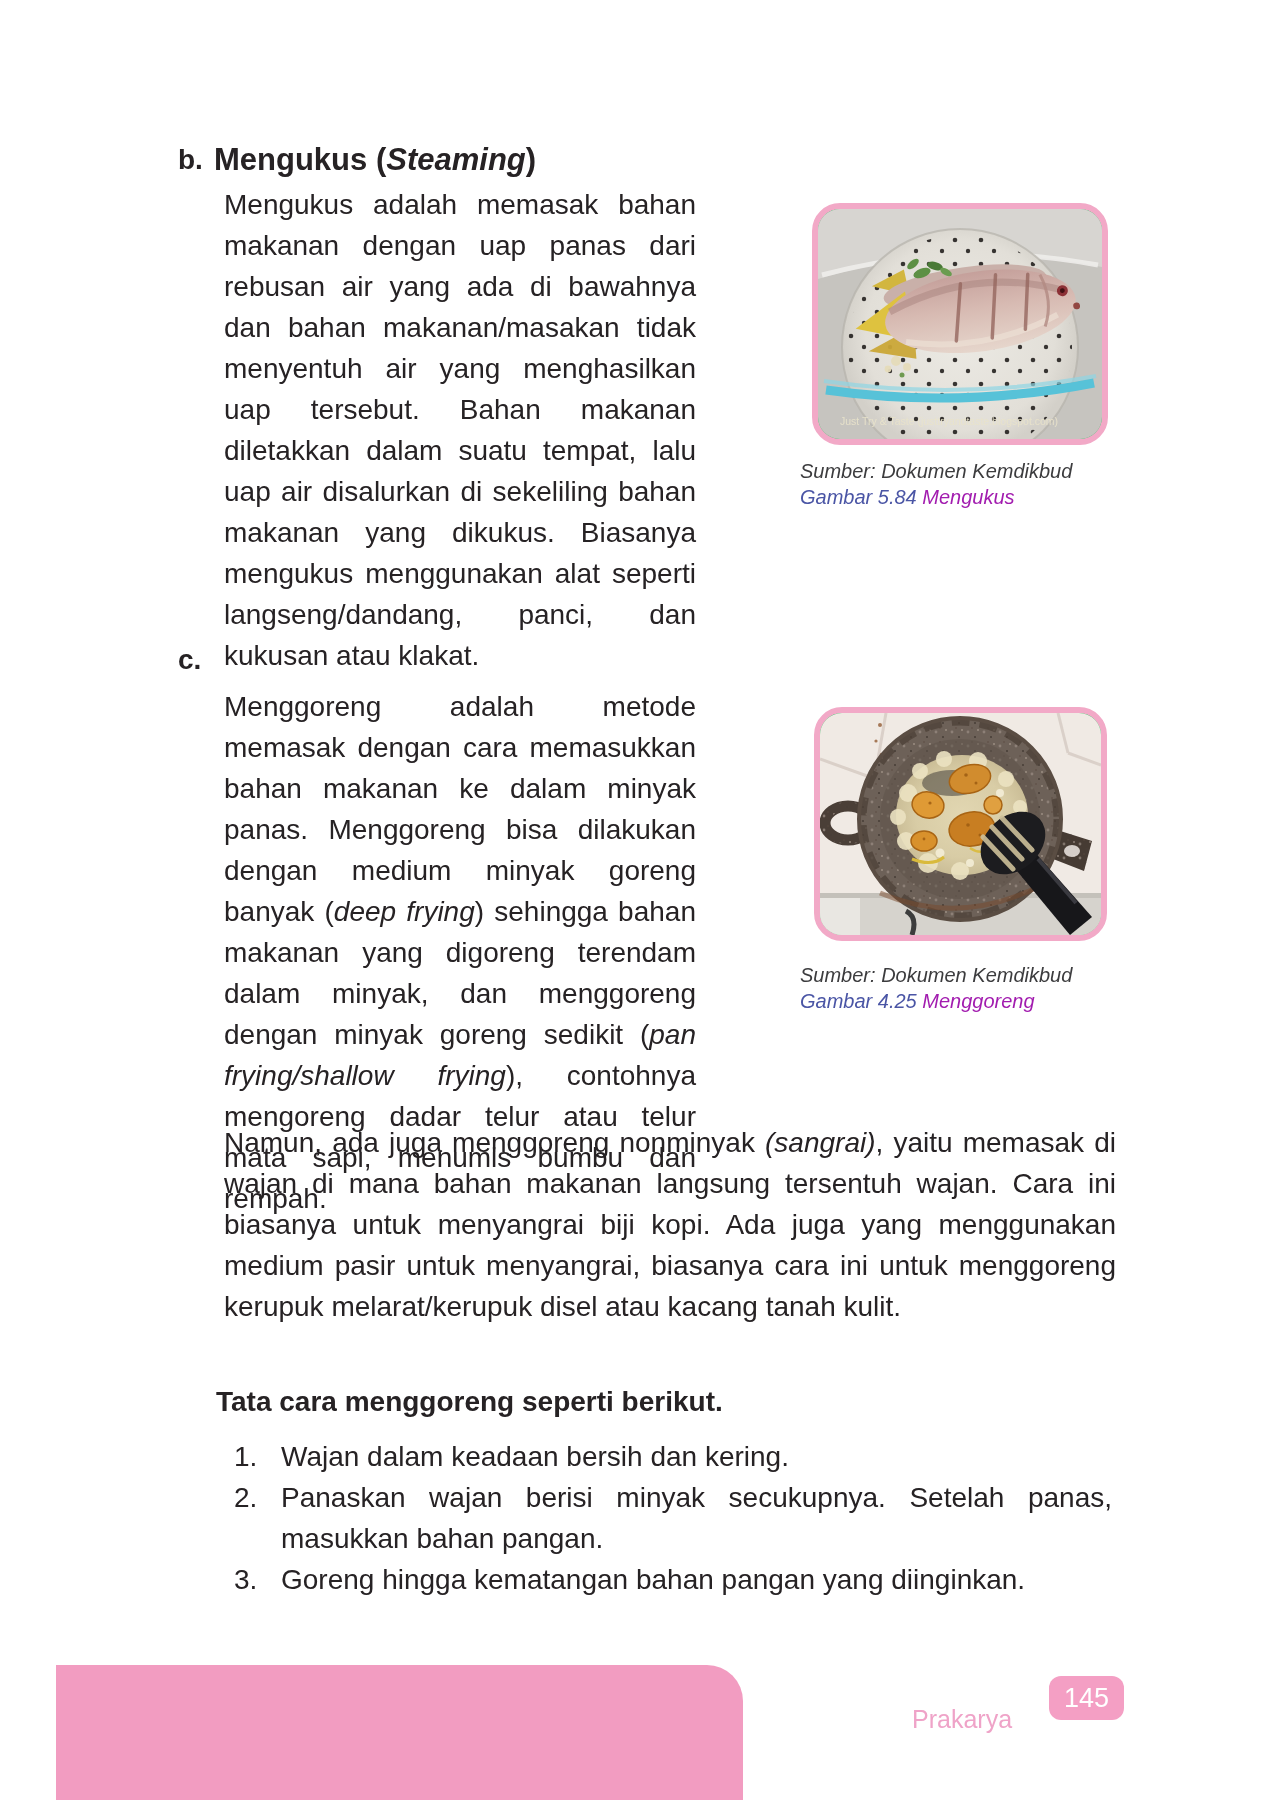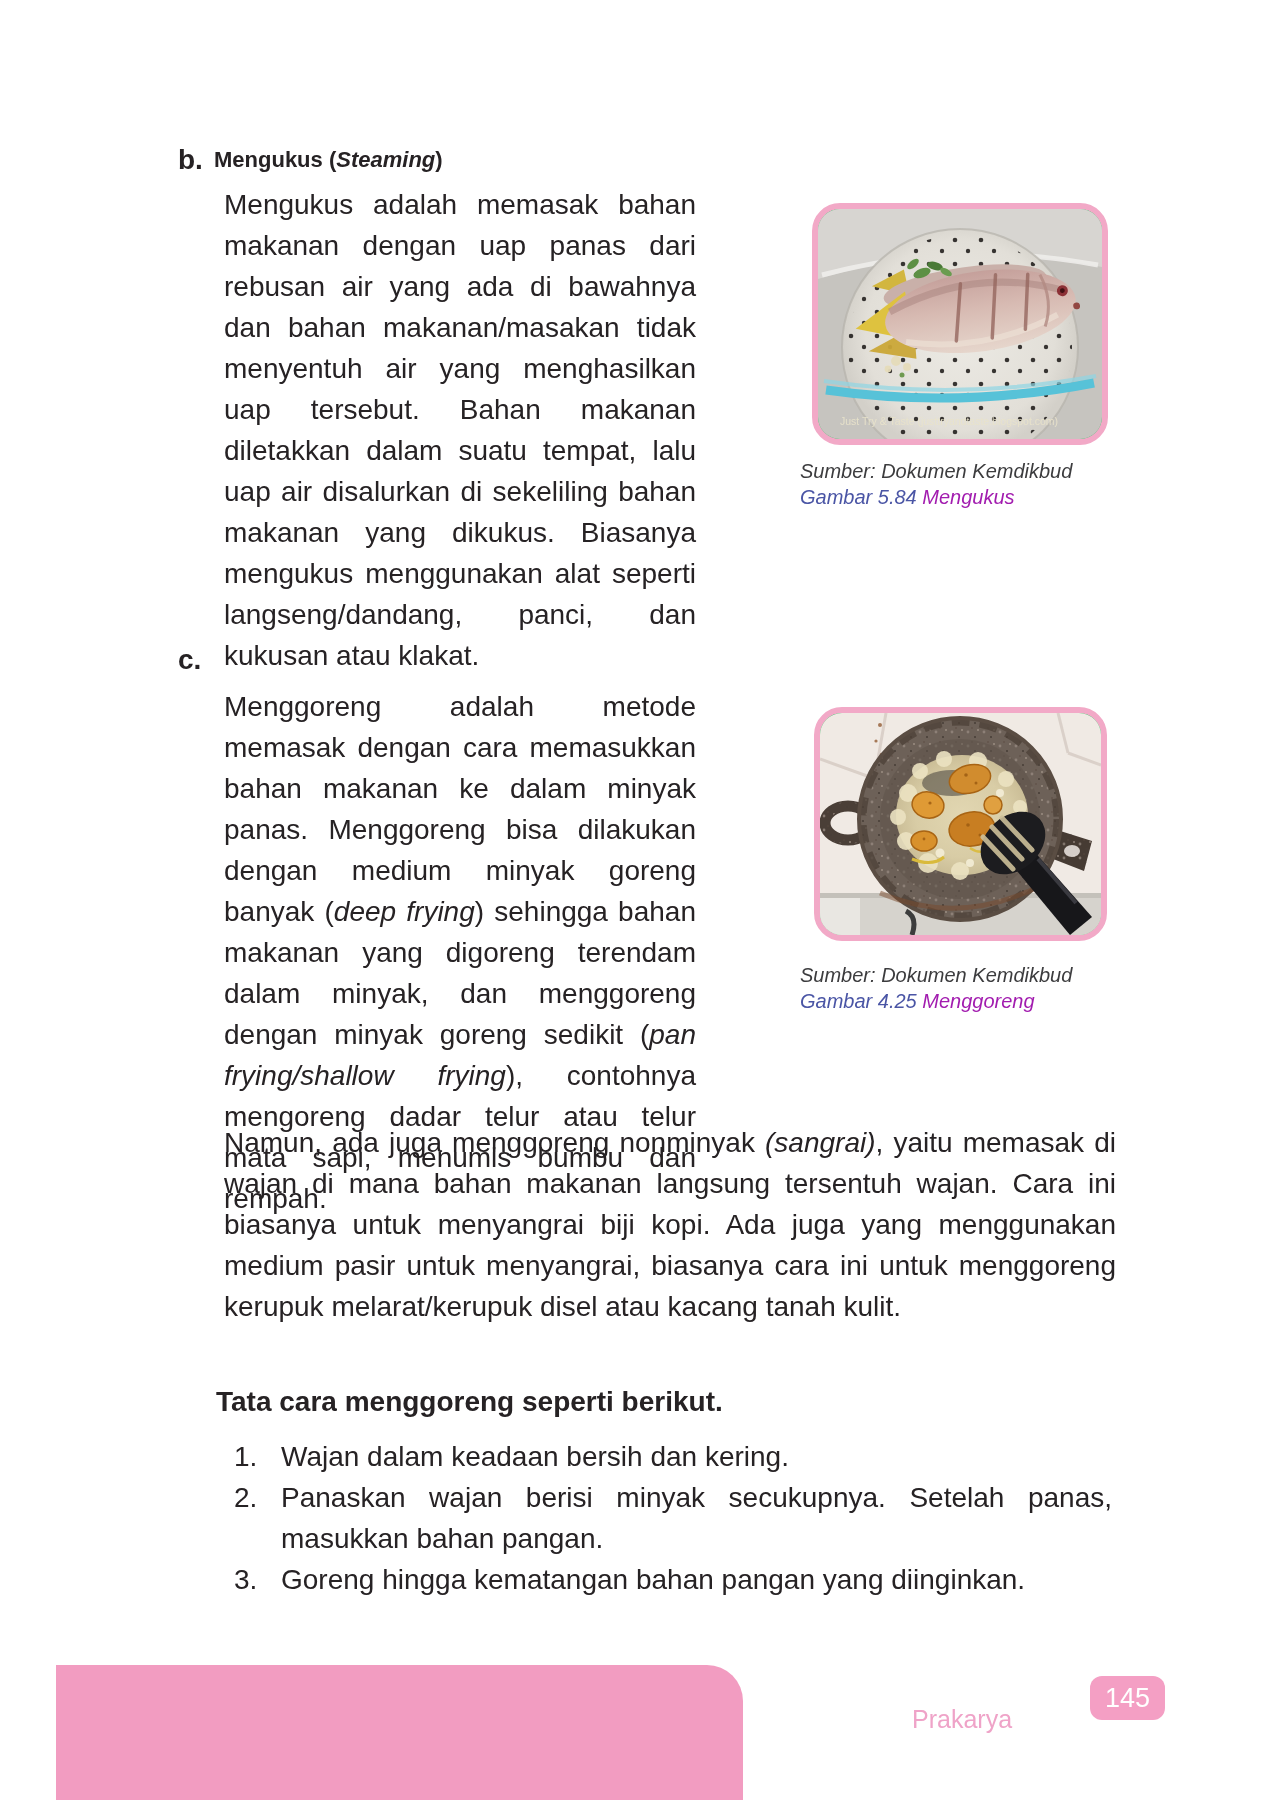--- a/index.html
+++ b/index.html
@@ -1,37 +1,37 @@
 <!DOCTYPE html>
 <html><head>
 <meta charset="utf-8">
 <style>
   html,body{margin:0;padding:0;background:#fff;}
   .page{position:relative;width:1267px;height:1800px;background:#ffffff;overflow:hidden;
         font-family:"Liberation Sans",sans-serif;color:#262224;}
   .hang-label{position:absolute;font-size:28px;font-weight:bold;line-height:40px;}
-  .sec-heading{position:absolute;font-size:22px;font-weight:bold;line-height:40px;margin:0;}
+  .sec-heading{position:absolute;font-size:31px;font-weight:bold;line-height:40px;margin:0;}
   .it{font-style:italic;}
   .body-just{position:absolute;margin:8px;font-size:28px;line-height:41px;text-align:justify;}
   .photo-frame{position:absolute;margin:0;border:6px solid #f2a9c7;border-radius:28px;
                overflow:hidden;background:#22c55e;}
   .photo-frame svg{display:block;width:100%;height:100%;}
   .caption{position:absolute;font-size:20px;line-height:26px;color:#3c3c3e;font-style:italic;}
   .cap-num{color:#4a55a5;}
   .cap-title{color:#a21caf;}
   .steps-heading{position:absolute;font-size:28px;font-weight:bold;line-height:40px;}
   .steps{position:absolute;font-size:28px;line-height:41px;}
   .step-row{display:flex;}
   .step-num{width:47px;flex:0 0 47px;}
   .step-text{flex:1;text-align:justify;}
   .footer-bar{position:absolute;left:56px;top:1665px;width:687px;height:135px;
               background:#f29cc1;border-radius:0 36px 0 0;}
   .footer-brand{position:absolute;left:912px;top:1705px;font-size:25px;color:#efa3c8;}
   .page-badge{position:absolute;left:1049px;top:1676px;width:75px;height:44px;background:#f49fc4;
-              border-radius:12px;color:#ffffff;font-size:27px;display:flex;align-items:center;justify-content:center;margin-left:41px;}
+              border-radius:12px;color:#ffffff;font-size:27px;display:flex;align-items:center;justify-content:center;}
 </style>
 </head>
 <body>
 
 <div class="page">
 
   <div class="hang-label" style="left:178px;top:140px">b.</div>
   <div class="sec-heading" style="left:214px;top:140px"><span>Mengukus (</span><span class="it">Steaming</span><span>)</span></div>
 
   <p class="body-just" style="left:216px;top:176px;width:472px">Mengukus adalah memasak bahan makanan dengan uap panas dari rebusan air yang ada di bawahnya dan bahan makanan/masakan tidak menyentuh air yang menghasilkan uap tersebut. Bahan makanan diletakkan dalam suatu tempat, lalu uap air disalurkan di sekeliling bahan makanan yang dikukus. Biasanya mengukus menggunakan alat seperti langseng/dandang, panci, dan kukusan atau klakat.</p>

